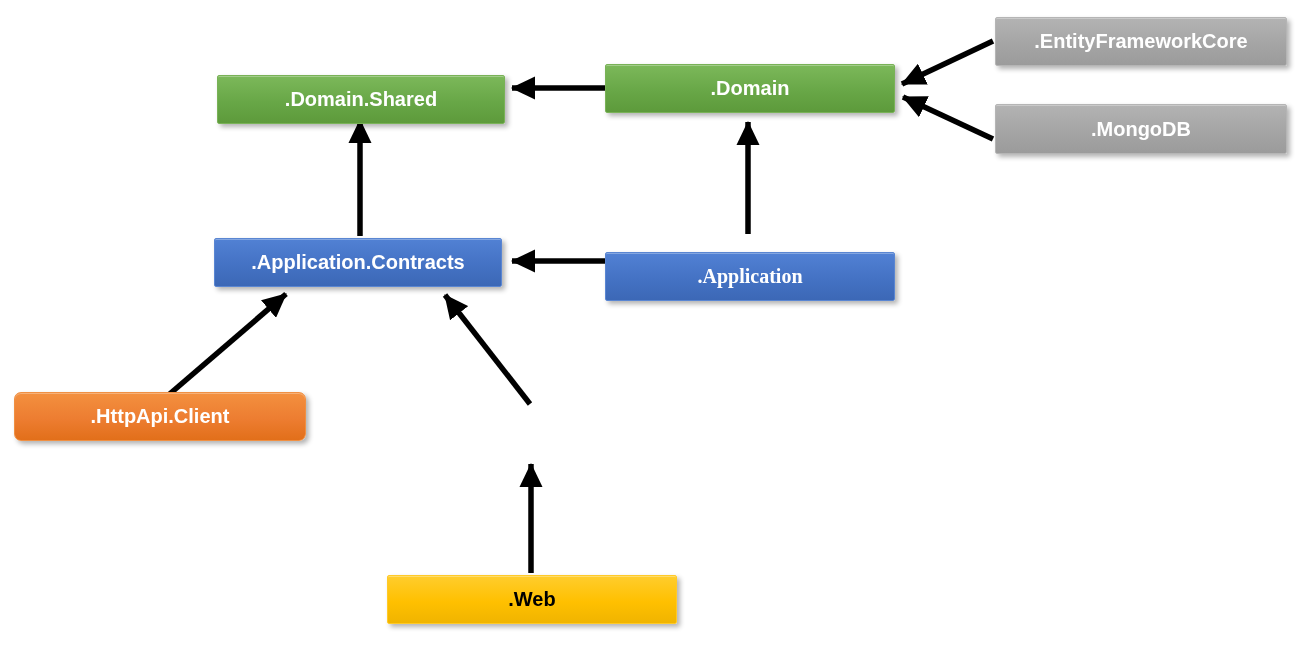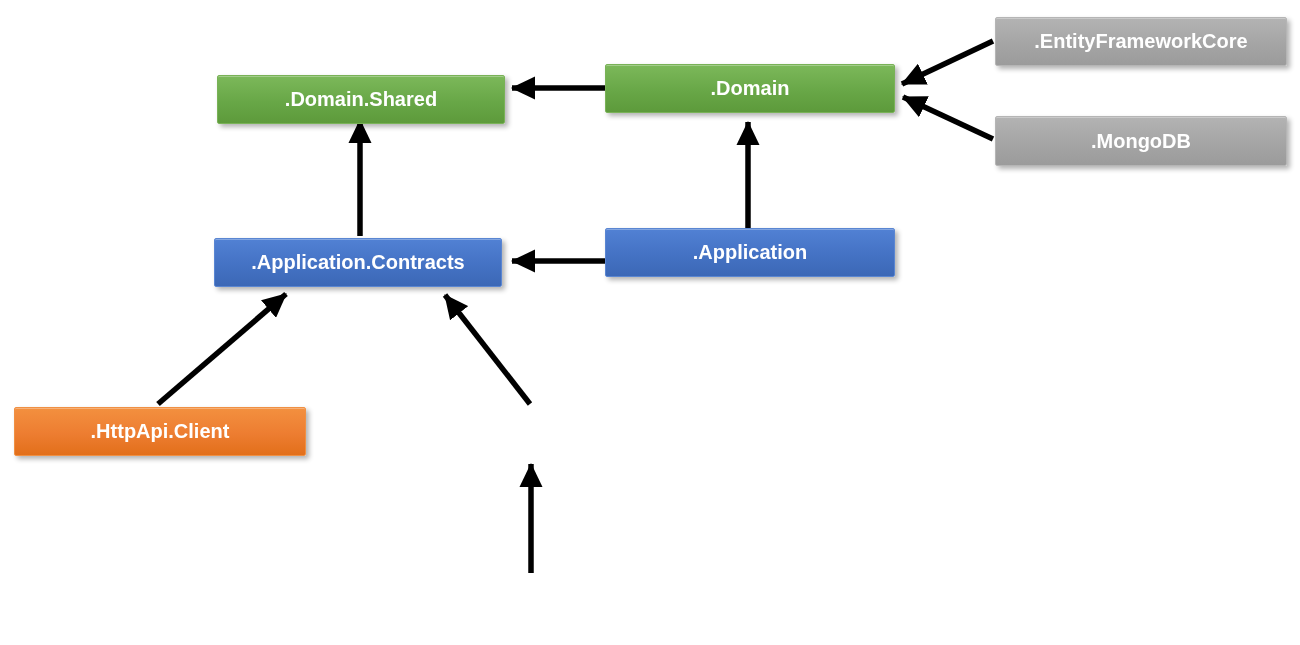--- a/index.html
+++ b/index.html
@@ -89,31 +89,34 @@
   </div>
 
   <div class="node green" style="left:605px; top:64px; width:288px; height:47px;">
     <span>.Domain</span>
   </div>
 
   <div class="node gray" style="left:995px; top:17px; width:290px; height:47px;">
     <span>.EntityFrameworkCore</span>
   </div>
 
-  <div class="node gray" style="left:995px; top:116px; width:290px; height:48px;text-align:right;">
+  <div class="node gray" style="left:995px; top:104px; width:290px; height:48px;text-align:right;">
     <span>.MongoDB</span>
   </div>
 
   <div class="node blue" style="left:214px; top:238px; width:286px; height:47px;">
     <span>.Application.Contracts</span>
   </div>
 
-  <div class="node blue" style="left:605px; top:228px; width:288px; height:47px;">
+  <div class="node blue" style="left:605px; top:252px; width:288px; height:47px;font-family:Liberation Serif, serif;">
     <span>.Application</span>
   </div>
 
-  <div class="node orange" style="left:14px; top:407px; width:290px; height:47px;">
+  <div class="node orange" style="left:14px; top:392px; width:290px; height:47px;border-radius:7px;">
     <span>.HttpApi.Client</span>
   </div>
 
 
+  <div class="node yellow" style="left:387px; top:575px; width:288px; height:47px;">
+    <span>.Web</span>
+  </div>
 
 </div>
 
 </body></html>

